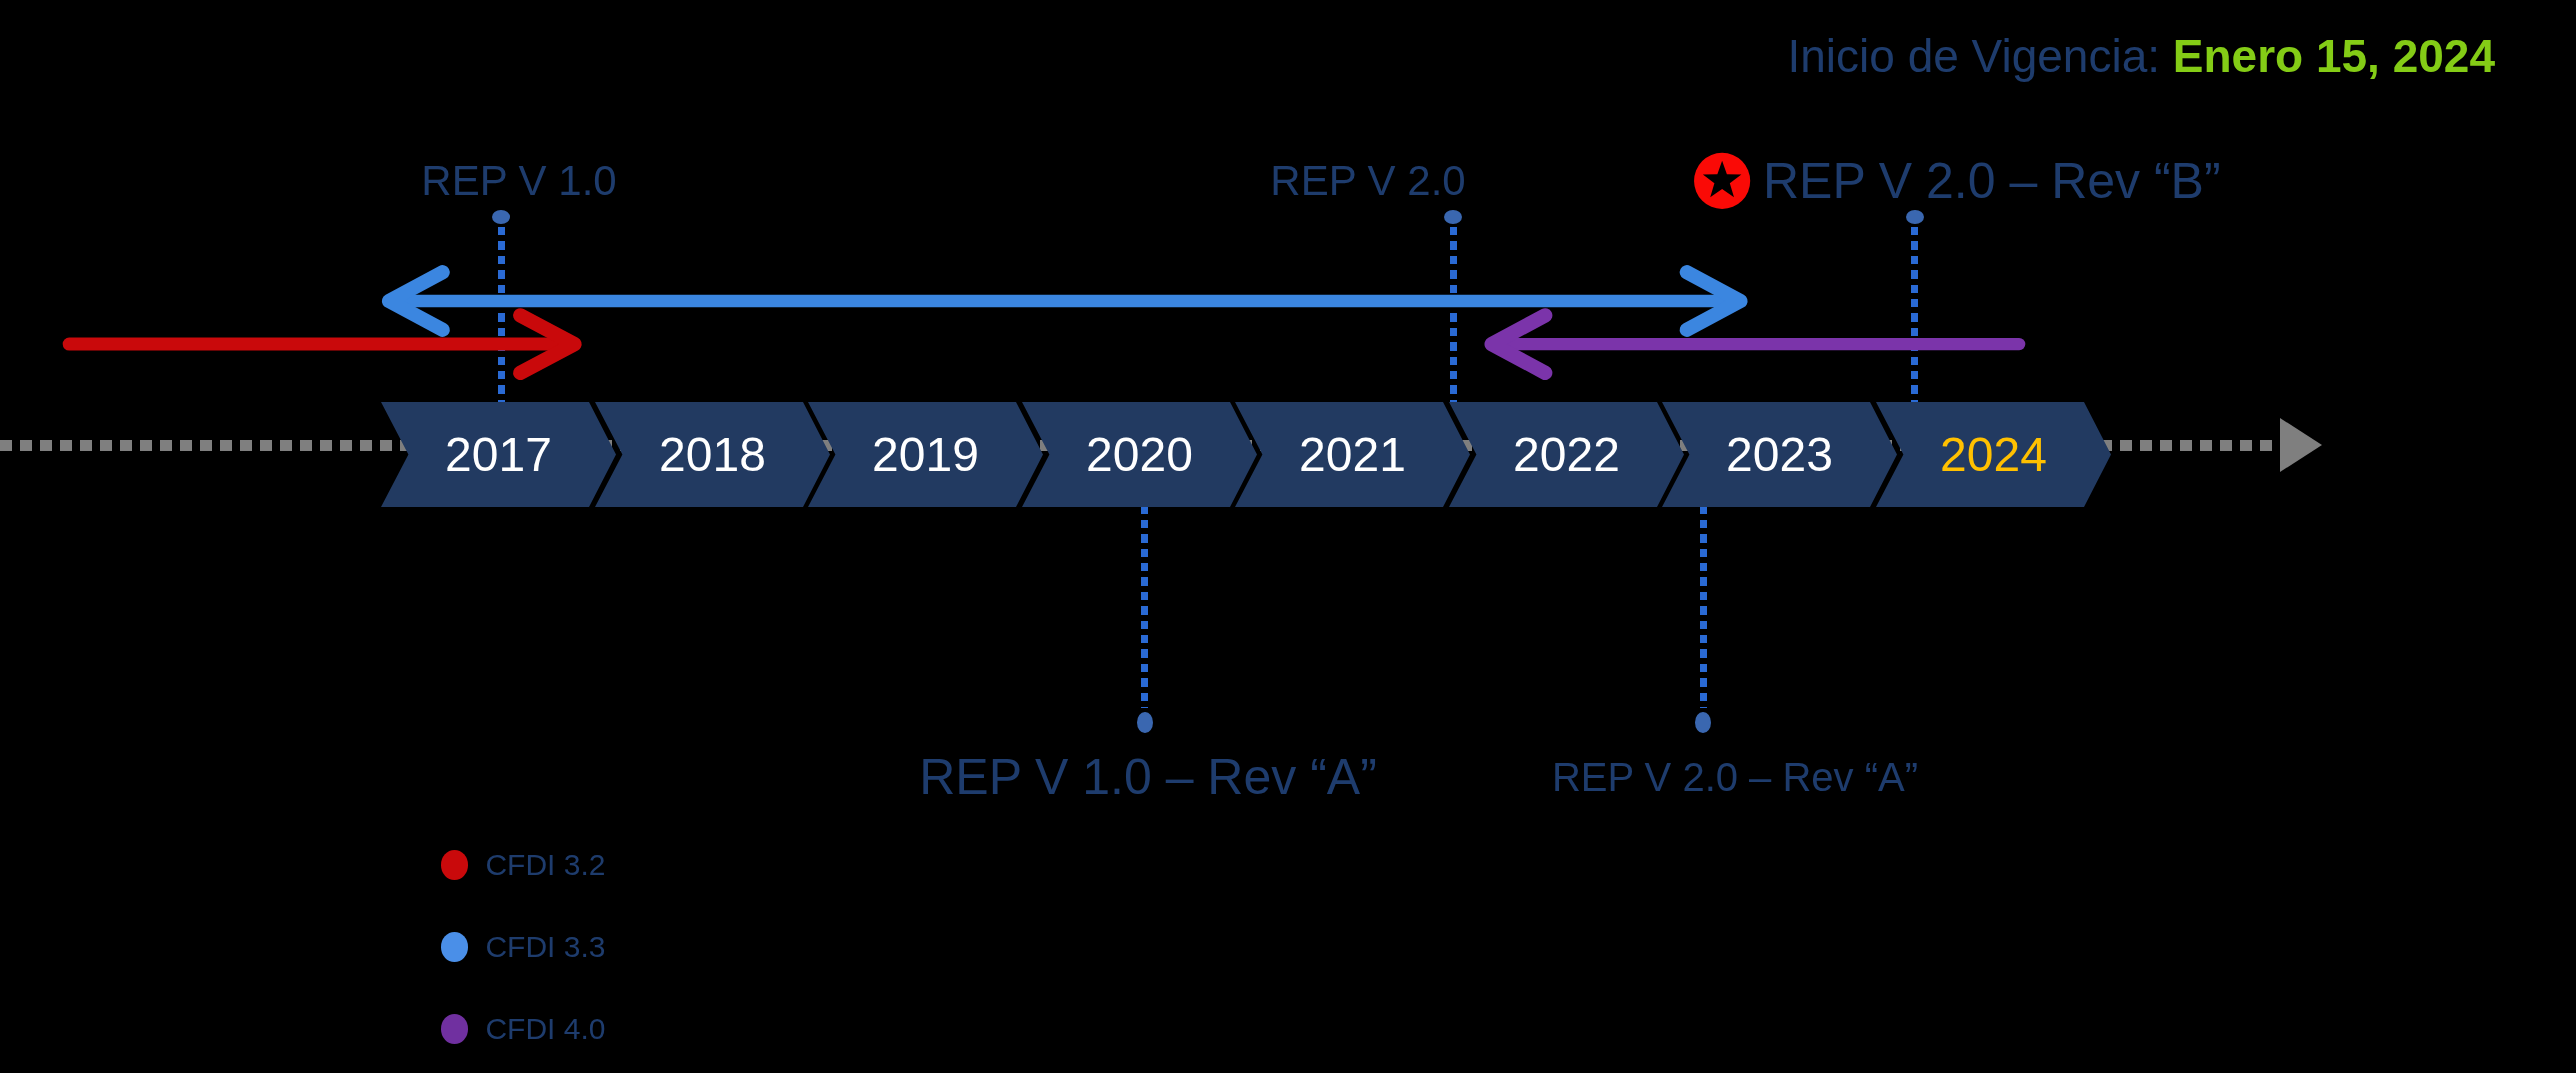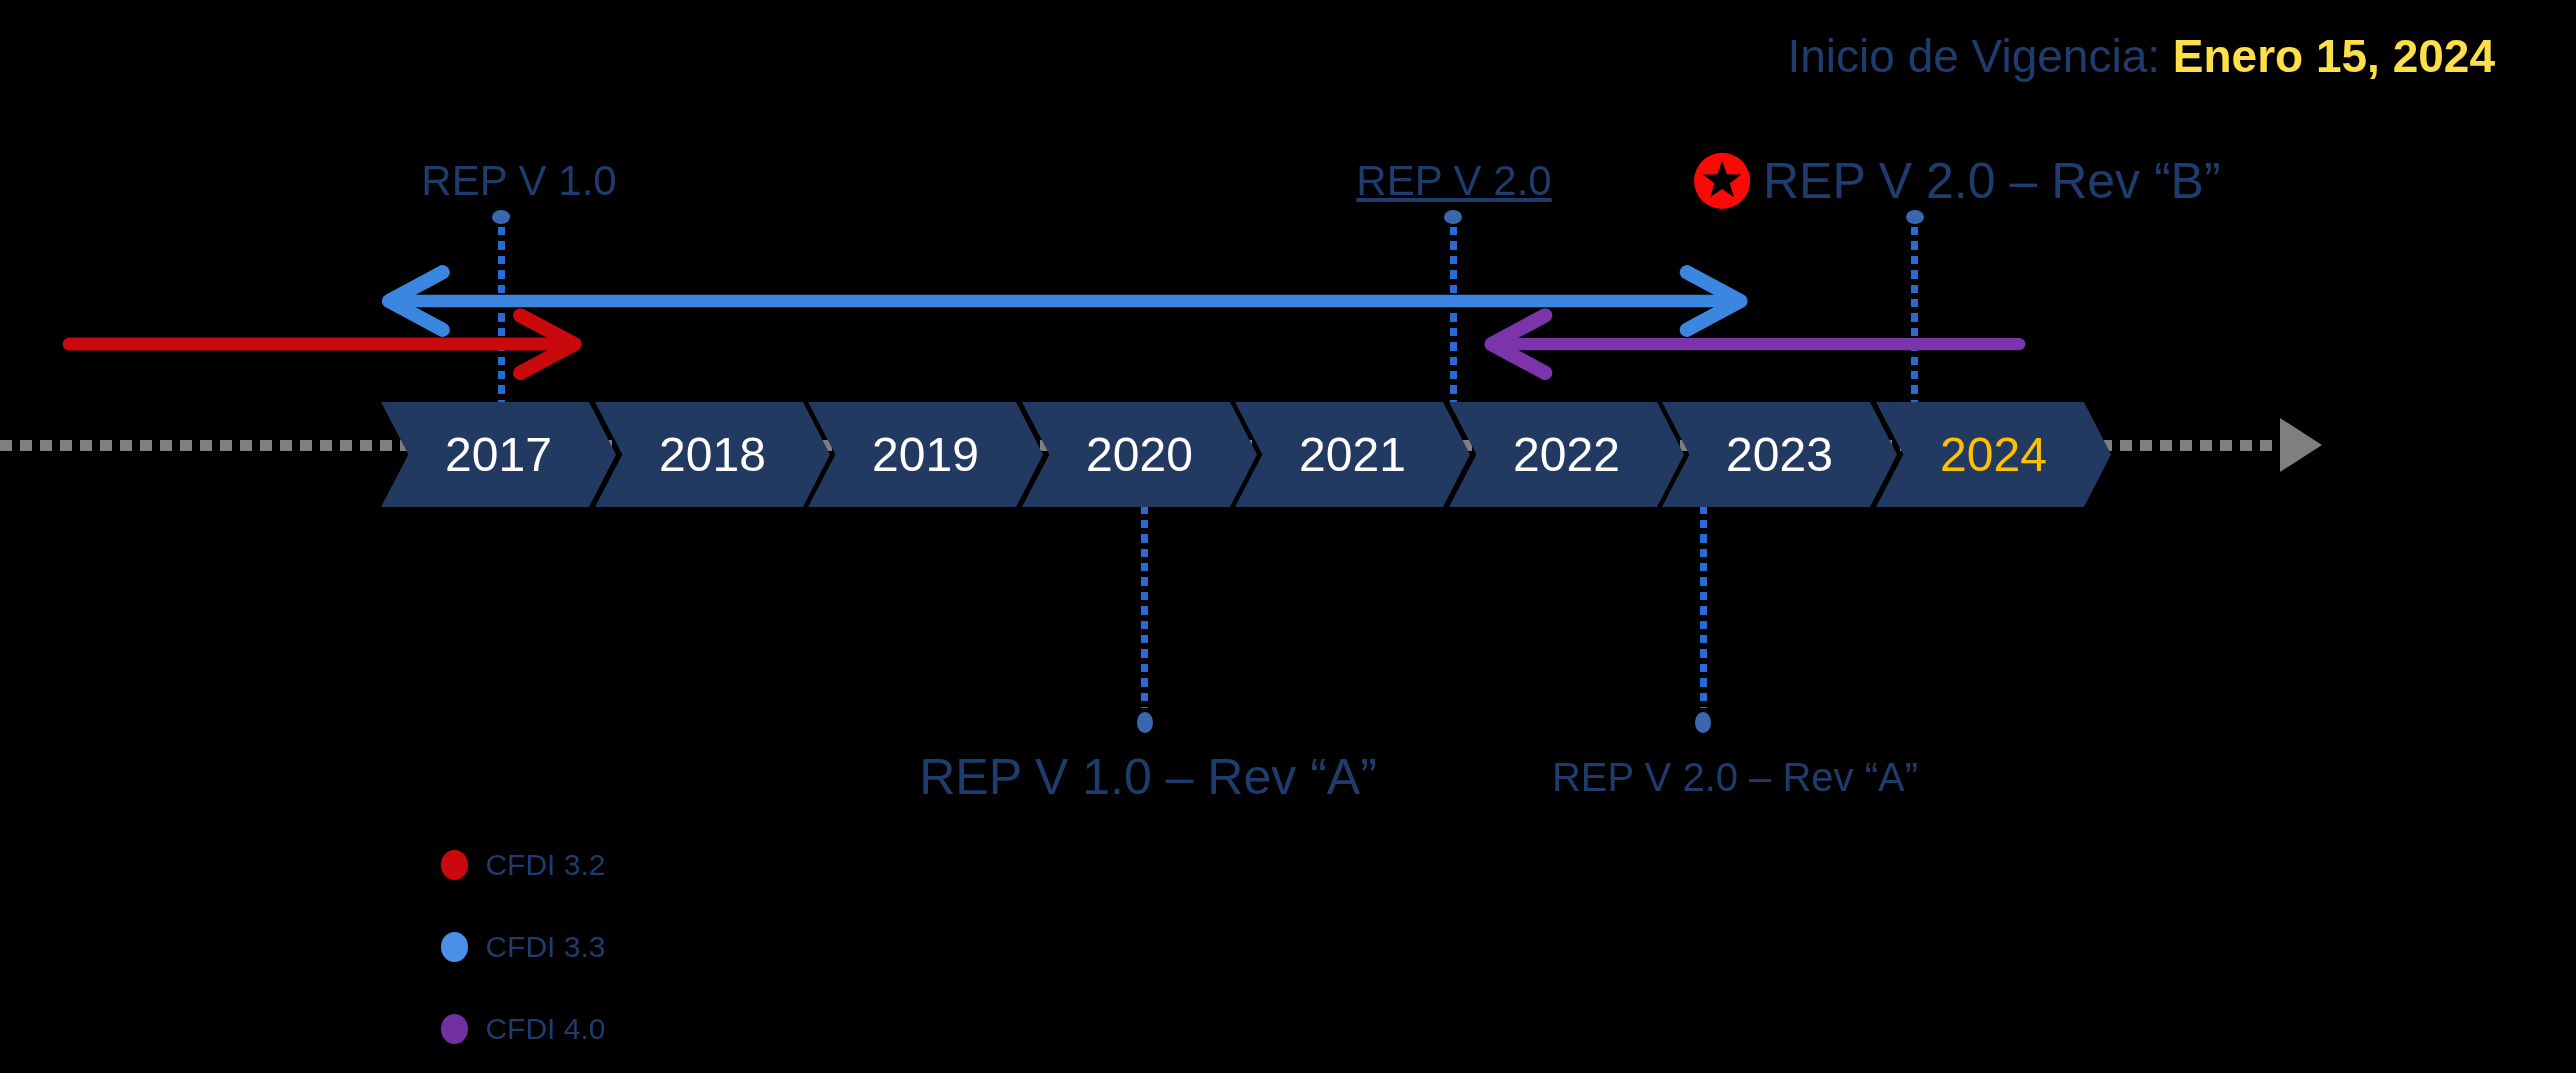--- a/index.html
+++ b/index.html
@@ -46,42 +46,42 @@
   .d2{left:1444px;top:210px;width:18.3px;height:14.4px;}
   .d3{left:1906px;top:210px;width:18.3px;height:14.4px;}
   .d4{left:1137px;top:712px;width:15.7px;height:21px;}
   .d5{left:1695px;top:712px;width:15.7px;height:21px;}
   
   .lbl{
     position:absolute;transform:translate(-50%,-50%);color:#1E3C6D;
     font-size:42px;white-space:nowrap;z-index:2;
   }
   .lbl-v1{left:519px;top:181px;}
-  .lbl-v2{left:1454px;top:181px;text-decoration:underline;}
+  .lbl-v2{left:1368px;top:181px;}
   .lbl-a1{left:1148px;top:777px;font-size:50px;}
   .lbl-a2{left:1735px;top:777px;font-size:40px;text-align:center;}
   .lbl-revb{
     position:absolute;left:1763px;top:181px;transform:translateY(-50%);
     color:#1E3C6D;font-size:50px;white-space:nowrap;z-index:2;
   }
   
   .legend{position:absolute;left:441px;top:824px;z-index:2;}
   .leg-item{display:flex;align-items:center;gap:17px;height:82px;}
   .leg-dot{width:27.4px;height:30px;border-radius:50%;flex:0 0 auto;}
   .leg-label{color:#1E3C6D;font-size:30px;white-space:nowrap;}
   
   .overlay{position:absolute;left:0;top:0;z-index:3;pointer-events:none;}
 </style>
 </head>
 <body>
 
 <div class="stage">
 
   <div class="title">
-    <span>Inicio de Vigencia: </span><span class="date" style="color: #fde047;">Enero 15, 2024</span>
+    <span>Inicio de Vigencia: </span><span class="date" style="color: #84cc16;">Enero 15, 2024</span>
   </div>
 
   <div class="axis"></div>
   <div class="axis-head"></div>
 
   <div class="vline vl1"></div>
   <div class="vline vl2"></div>
   <div class="vline vl3"></div>
   <div class="vline vl4"></div>
   <div class="vline vl5"></div>

